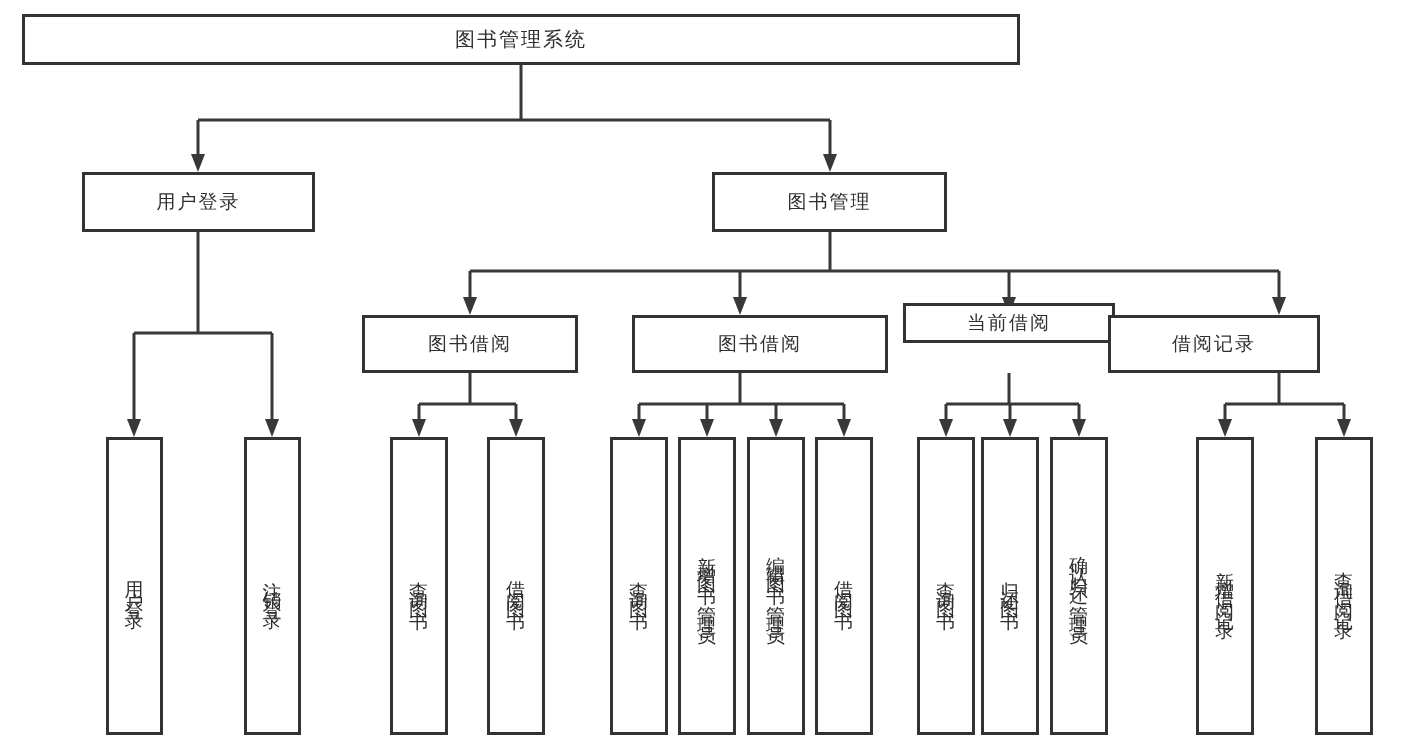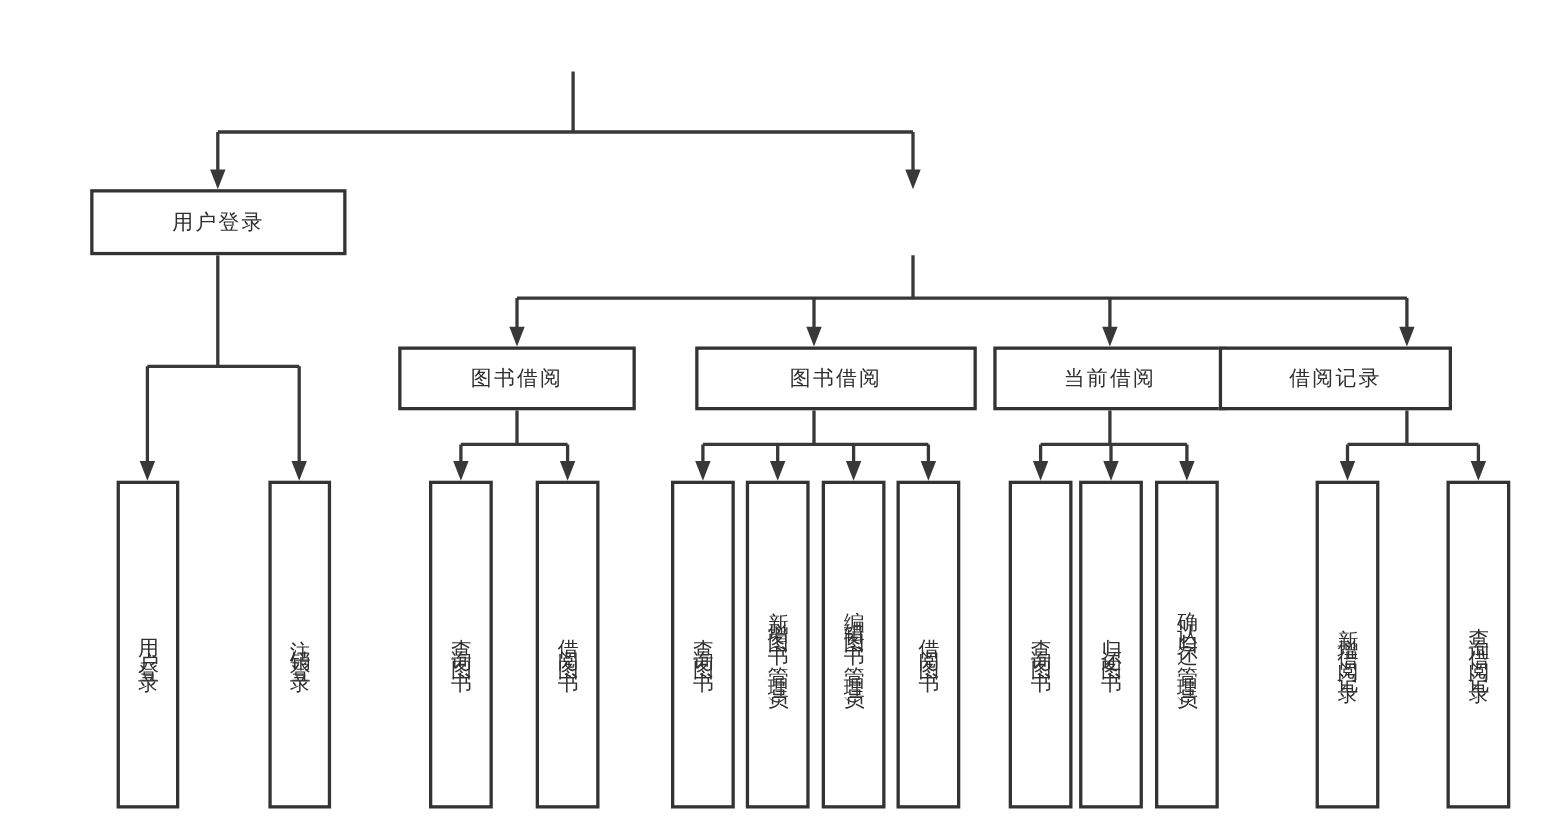--- a/index.html
+++ b/index.html
@@ -76,26 +76,28 @@
     <polygon points="700,419 714,419 707,437"></polygon>
     <polygon points="769,419 783,419 776,437"></polygon>
     <polygon points="837,419 851,419 844,437"></polygon>
     <polygon points="939,419 953,419 946,437"></polygon>
     <polygon points="1003,419 1017,419 1010,437"></polygon>
     <polygon points="1072,419 1086,419 1079,437"></polygon>
     <polygon points="1218,419 1232,419 1225,437"></polygon>
     <polygon points="1337,419 1351,419 1344,437"></polygon>
   </svg>
 
+  <div class="node root" style="left:22px;top:14px;width:998px;height:51px">图书管理系统</div>
 
   <div class="node h" style="left:82px;top:172px;width:233px;height:60px">用户登录</div>
+  <div class="node h" style="left:712px;top:172px;width:235px;height:60px">图书管理</div>
 
   <div class="node h" style="left:362px;top:315px;width:216px;height:58px">图书借阅</div>
   <div class="node h" style="left:632px;top:315px;width:256px;height:58px">图书借阅</div>
-  <div class="node h" style="left:903px;top:315px;width:212px;height:58px">当前借阅</div>
+  <div class="node h" style="left:903px;top:303px;width:212px;height:40px">当前借阅</div>
   <div class="node h" style="left:1108px;top:315px;width:212px;height:58px">借阅记录</div>
 
   <div class="node v" style="left:106px;top:437px;width:57px;height:298px">用户登录</div>
   <div class="node v" style="left:244px;top:437px;width:57px;height:298px">注销登录</div>
 
   <div class="node v" style="left:390px;top:437px;width:58px;height:298px">查询图书</div>
   <div class="node v" style="left:487px;top:437px;width:58px;height:298px">借阅图书</div>
 
   <div class="node v" style="left:610px;top:437px;width:58px;height:298px">查询图书</div>
   <div class="node v" style="left:678px;top:437px;width:58px;height:298px">新增图书（管理员）</div>

